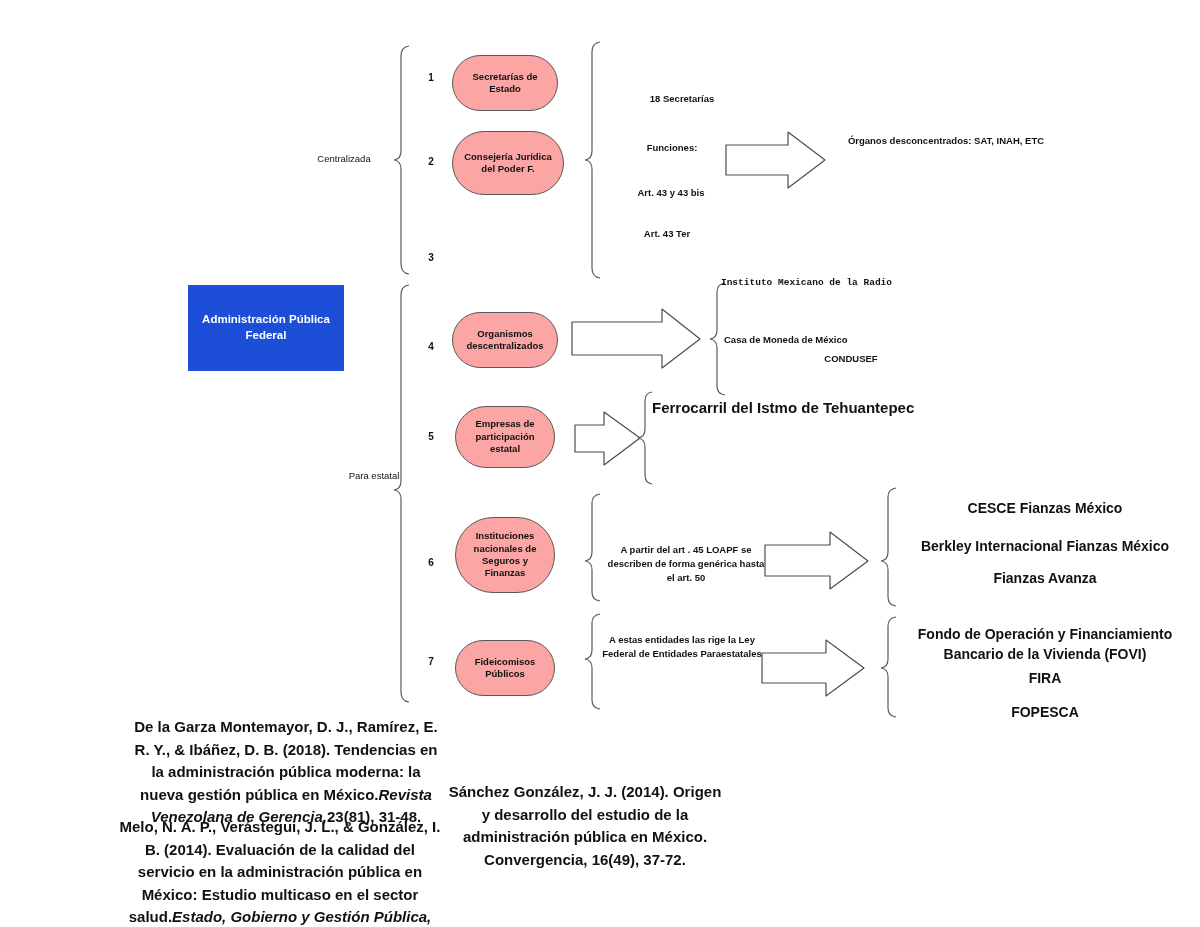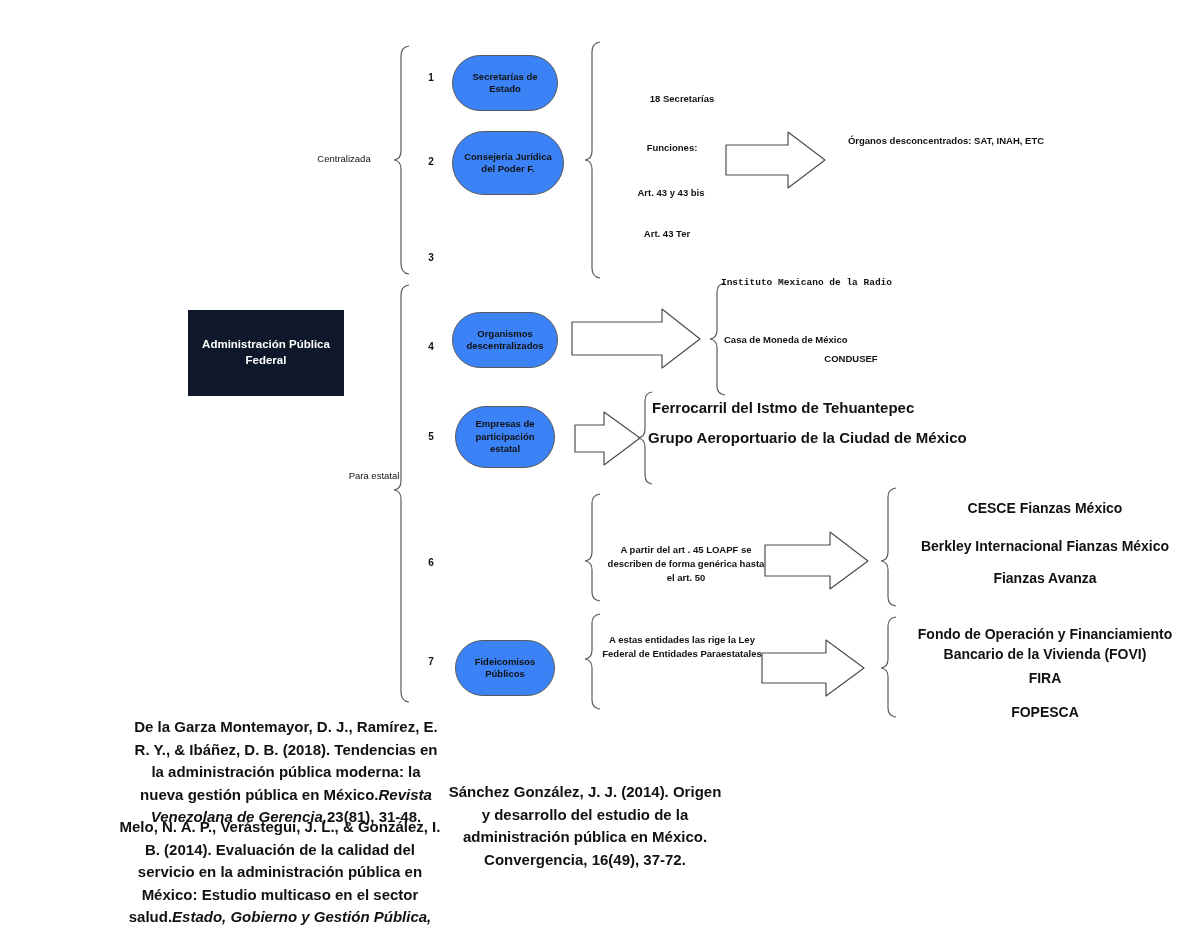--- a/index.html
+++ b/index.html
@@ -19,39 +19,38 @@
     background: #ffffff;
   }
   .abs { position: absolute; }
 
   
   .root-box {
     left: 188px;
     top: 285px;
     width: 156px;
     height: 86px;
-    background: #0f172a;
+    background: #1d4ed8;
     color: #ffffff;
     font-size: 11.5px;
     font-weight: bold;
     line-height: 1.35;
     text-align: center;
     display: flex;
     align-items: center;
     justify-content: center;
     padding: 0 6px;
     box-sizing: border-box;
-    margin-top: 25px;
   }
 
   
   .node {
     border: 1.2px solid #595959;
     border-radius: 46px;
-    background: #3b82f6;
+    background: #fca5a5;
     color: #111111;
     font-size: 9.5px;
     font-weight: bold;
     line-height: 1.3;
     text-align: center;
     display: flex;
     align-items: center;
     justify-content: center;
     padding: 0 9px;
     box-sizing: border-box;
@@ -155,20 +154,21 @@
 
   <div class="abs node" style="left:452px; top:55px;  width:106px; height:56px;">Secretarías de Estado</div>
 
   <div class="abs node" style="left:452px; top:131px; width:112px; height:64px;">Consejería Jurídica del Poder F.</div>
 
 
   <div class="abs node" style="left:452px; top:312px; width:106px; height:56px;">Organismos descentralizados</div>
 
   <div class="abs node" style="left:455px; top:406px; width:100px; height:62px;">Empresas de participación estatal</div>
 
+  <div class="abs node" style="left:455px; top:517px; width:100px; height:76px;">Instituciones nacionales de Seguros y Finanzas</div>
 
   <div class="abs node" style="left:455px; top:640px; width:100px; height:56px;">Fideicomisos Públicos</div>
 
   <div class="abs txt" style="left:612px; top:92px; width:140px;">18 Secretarías</div>
 
   <div class="abs txt" style="left:612px; top:141px; width:120px;">Funciones:</div>
 
   <div class="abs txt" style="left:606px; top:186px; width:130px;">Art. 43 y 43 bis</div>
 
   <div class="abs txt" style="left:612px; top:227px; width:110px;">Art. 43 Ter</div>
@@ -176,21 +176,20 @@
   <div class="abs txt" style="left:842px; top:134px; width:208px;">Órganos desconcentrados: SAT, INAH, ETC</div>
 
   <div class="abs txt" style="left:714px; top:276px; width:178px; text-align:right;font-family:Liberation Mono, monospace;">Instituto Mexicano de la Radio</div>
 
   <div class="abs txt" style="left:724px; top:333px; width:178px; text-align:left;">Casa de Moneda de México</div>
 
   <div class="abs txt" style="left:762px; top:352px; width:178px;">CONDUSEF</div>
 
   <div class="abs txt lg" style="left:652px; top:397px; width:300px; text-align:left;">Ferrocarril del Istmo de Tehuantepec</div>
 
-  <div class="abs txt lg" style="left:648px; top:427px; width:330px; text-align:left;">Grupo Aeroportuario de la Ciudad de México</div>
 
   <div class="abs txt" style="left:604px; top:543px; width:164px;">A partir del art . 45 LOAPF se describen de forma genérica hasta el art. 50</div>
 
   <div class="abs txt md" style="left:900px; top:498px; width:290px;">CESCE Fianzas México</div>
 
   <div class="abs txt md" style="left:900px; top:536px; width:290px;">Berkley Internacional Fianzas México</div>
 
   <div class="abs txt md" style="left:900px; top:568px; width:290px;">Fianzas Avanza</div>
 
   <div class="abs txt" style="left:600px; top:633px; width:164px;">A estas entidades las rige la Ley Federal de Entidades Paraestatales</div>

